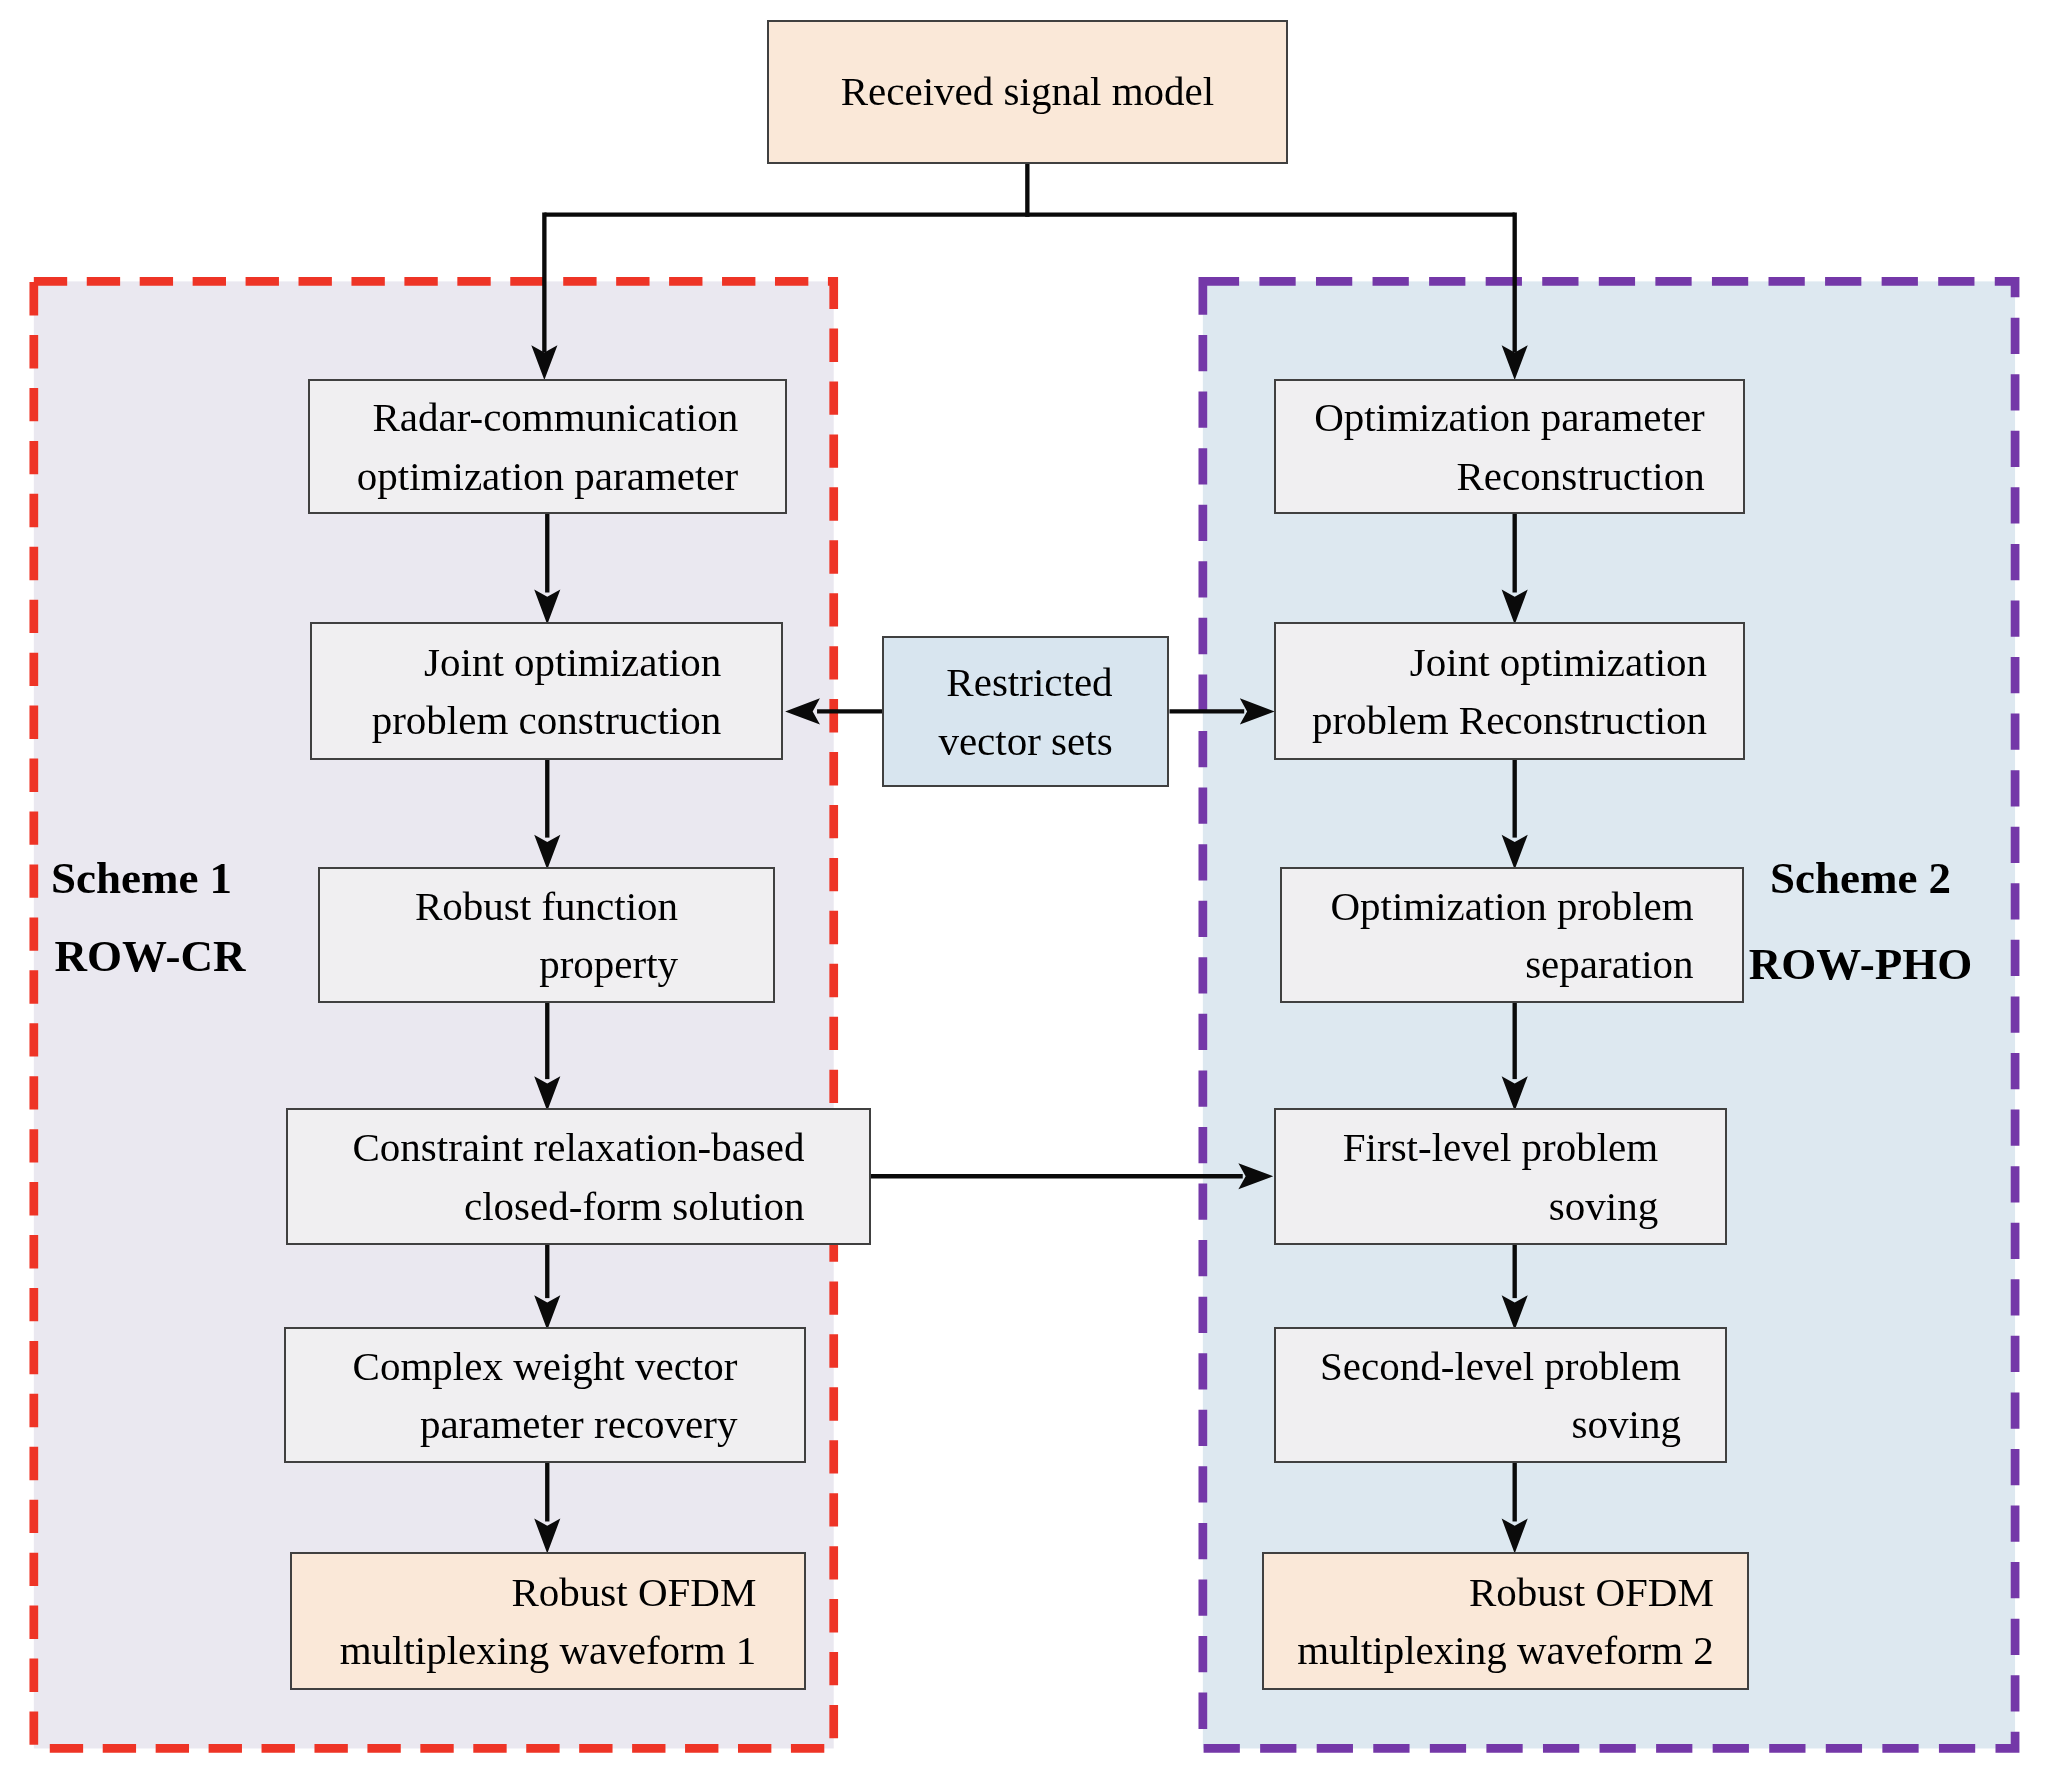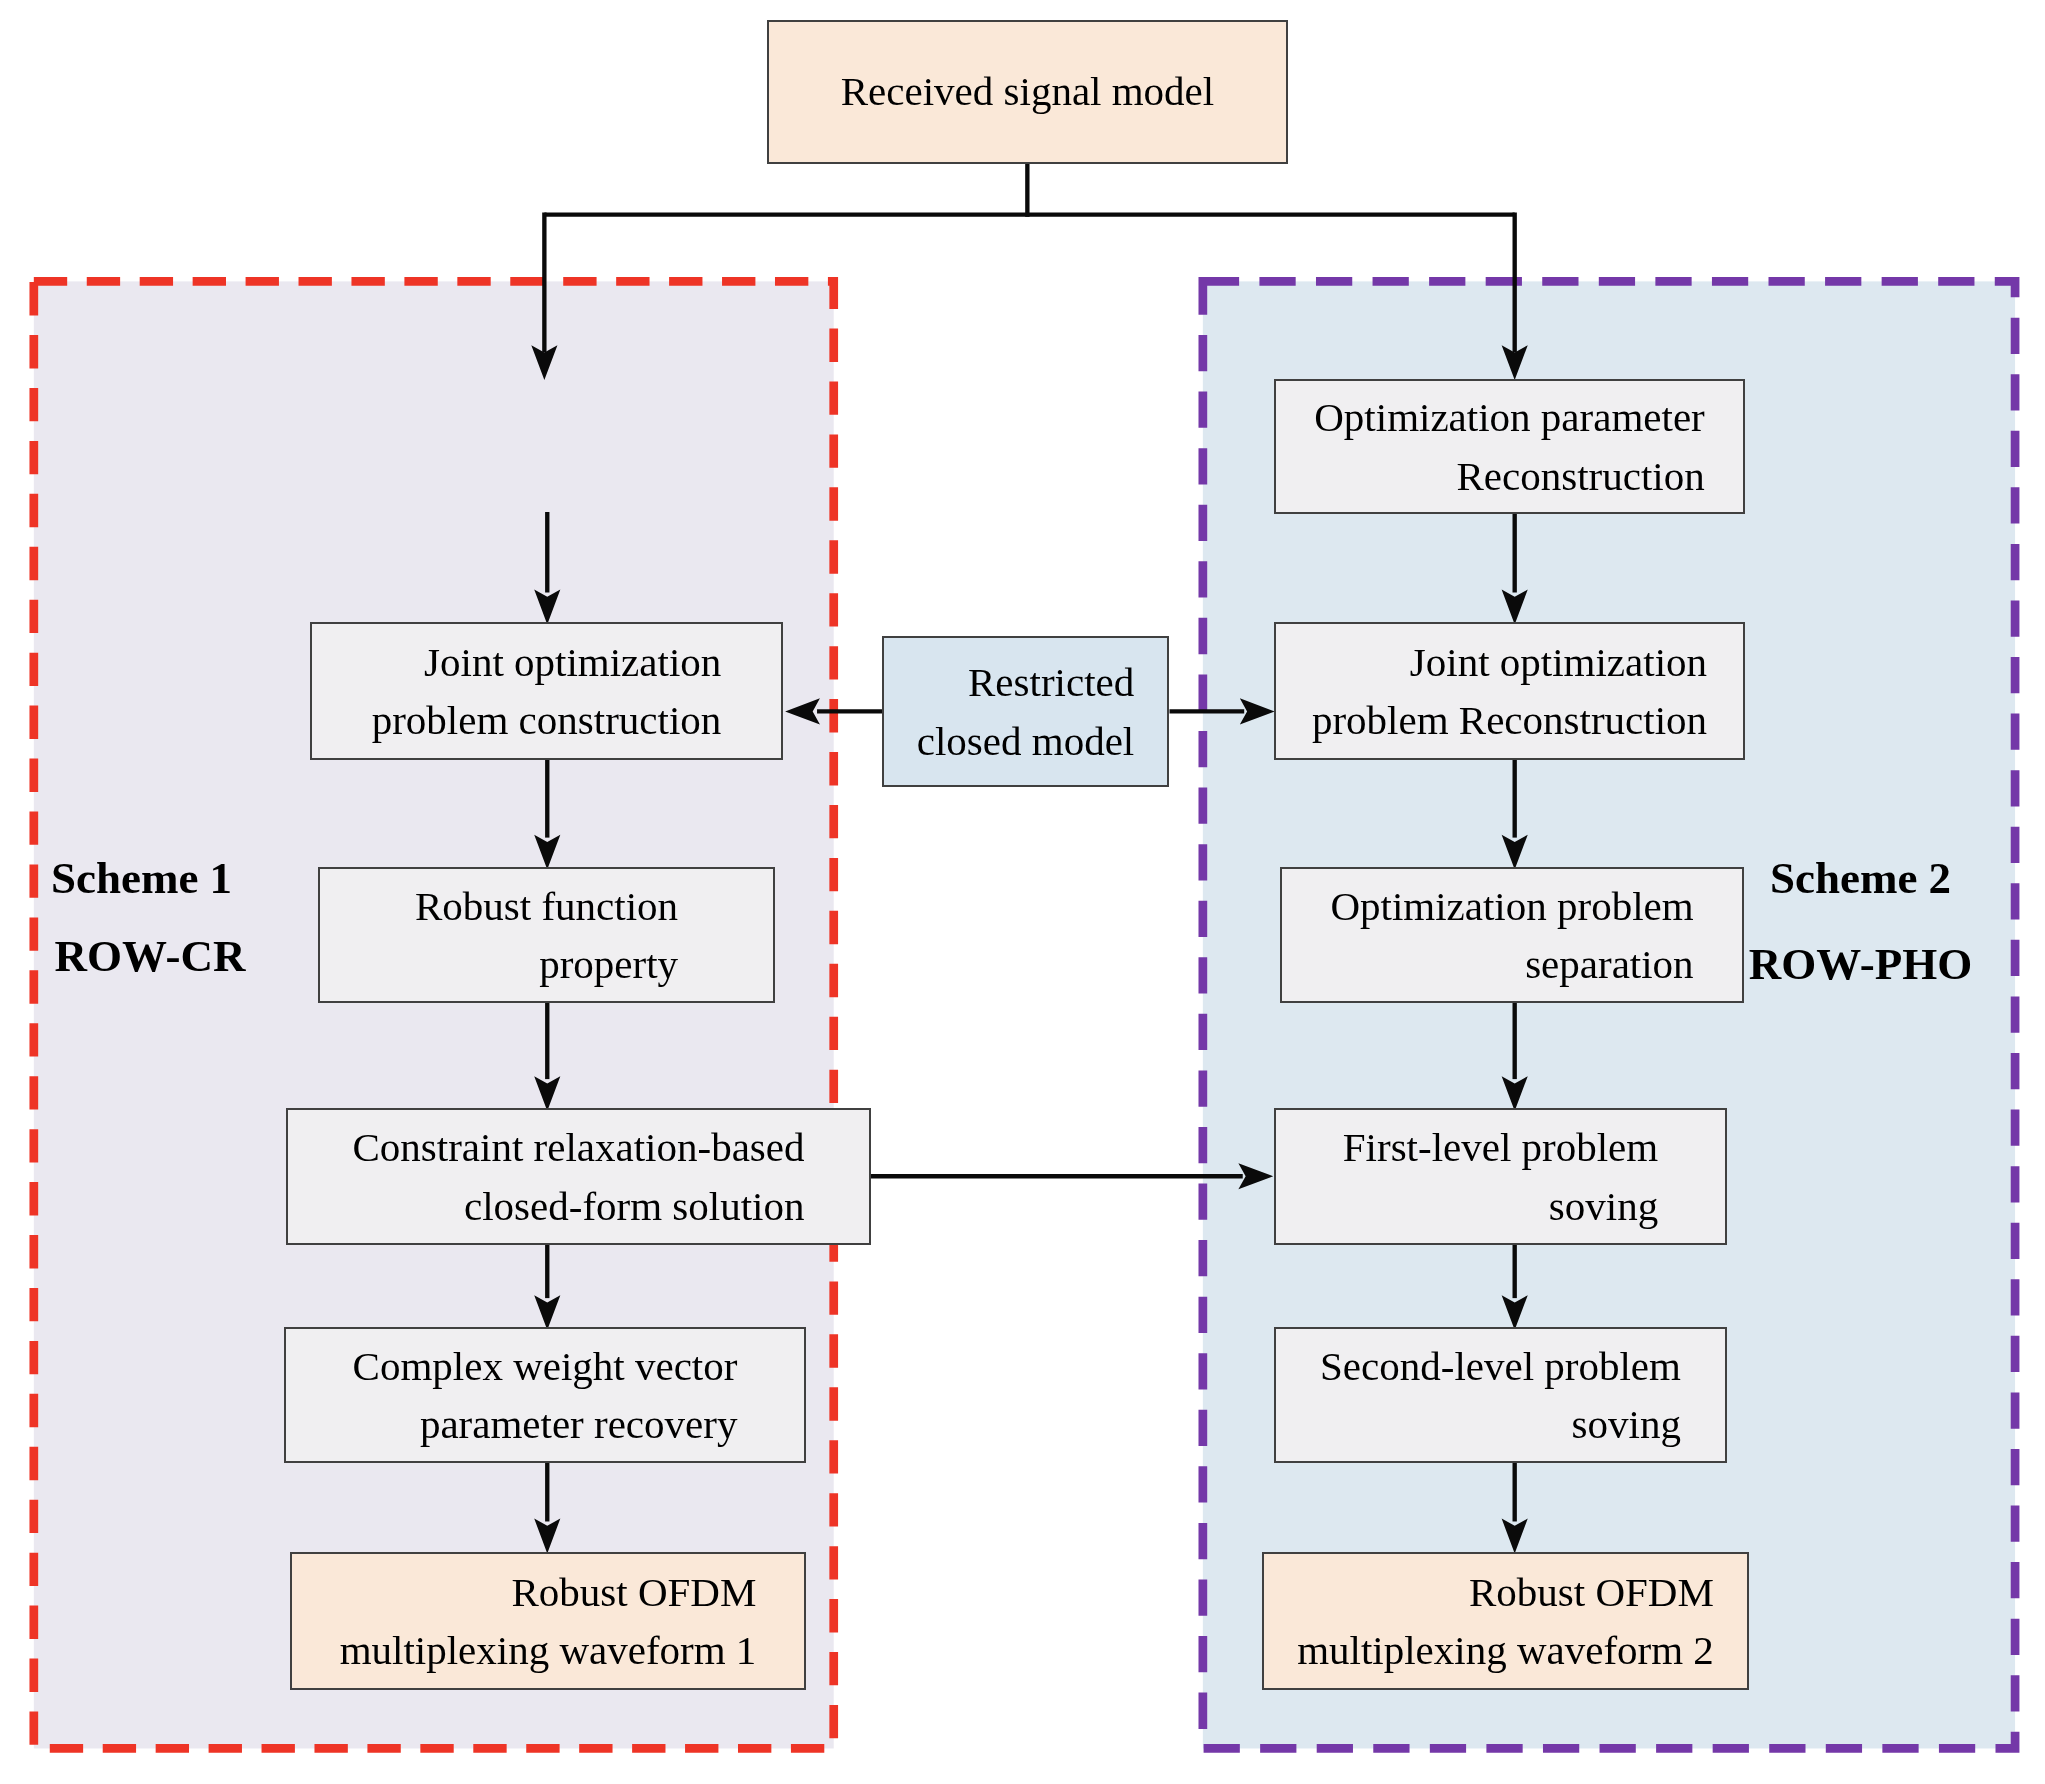--- a/index.html
+++ b/index.html
@@ -86,22 +86,24 @@
       <polygon points="1757,981 1709,963 1719,981 1709,999" stroke="none"></polygon>
 
       <line x1="1115" y1="1622" x2="1713" y2="1622"></line>
       <polygon points="1755,1622 1707,1604 1717,1622 1707,1640" stroke="none"></polygon>
     </g>
   </svg>
 
   <div class="node terminal" style="left:767px; top:19.6px; width:521px; height:144px;">Received signal model</div>
 
   <div class="node junction" style="left:882px; top:636px; width:287px; height:151px;">Restricted
-closed model</div>
+vector sets</div>
 
+  <div class="node" style="left:308px; top:379px; width:479px; height:135px;">Radar-communication
+optimization parameter</div>
   <div class="node" style="left:310px; top:622px; width:473px; height:138px;">Joint optimization
 problem construction</div>
   <div class="node" style="left:318px; top:867px; width:457px; height:136px;">Robust function
 property</div>
   <div class="node" style="left:286px; top:1108px; width:585px; height:137px;">Constraint relaxation-based
 closed-form solution</div>
   <div class="node" style="left:284px; top:1327px; width:522px; height:136px;">Complex weight vector
 parameter recovery</div>
   <div class="node terminal" style="left:290px; top:1552px; width:516px; height:138px;">Robust OFDM
 multiplexing waveform 1</div>

